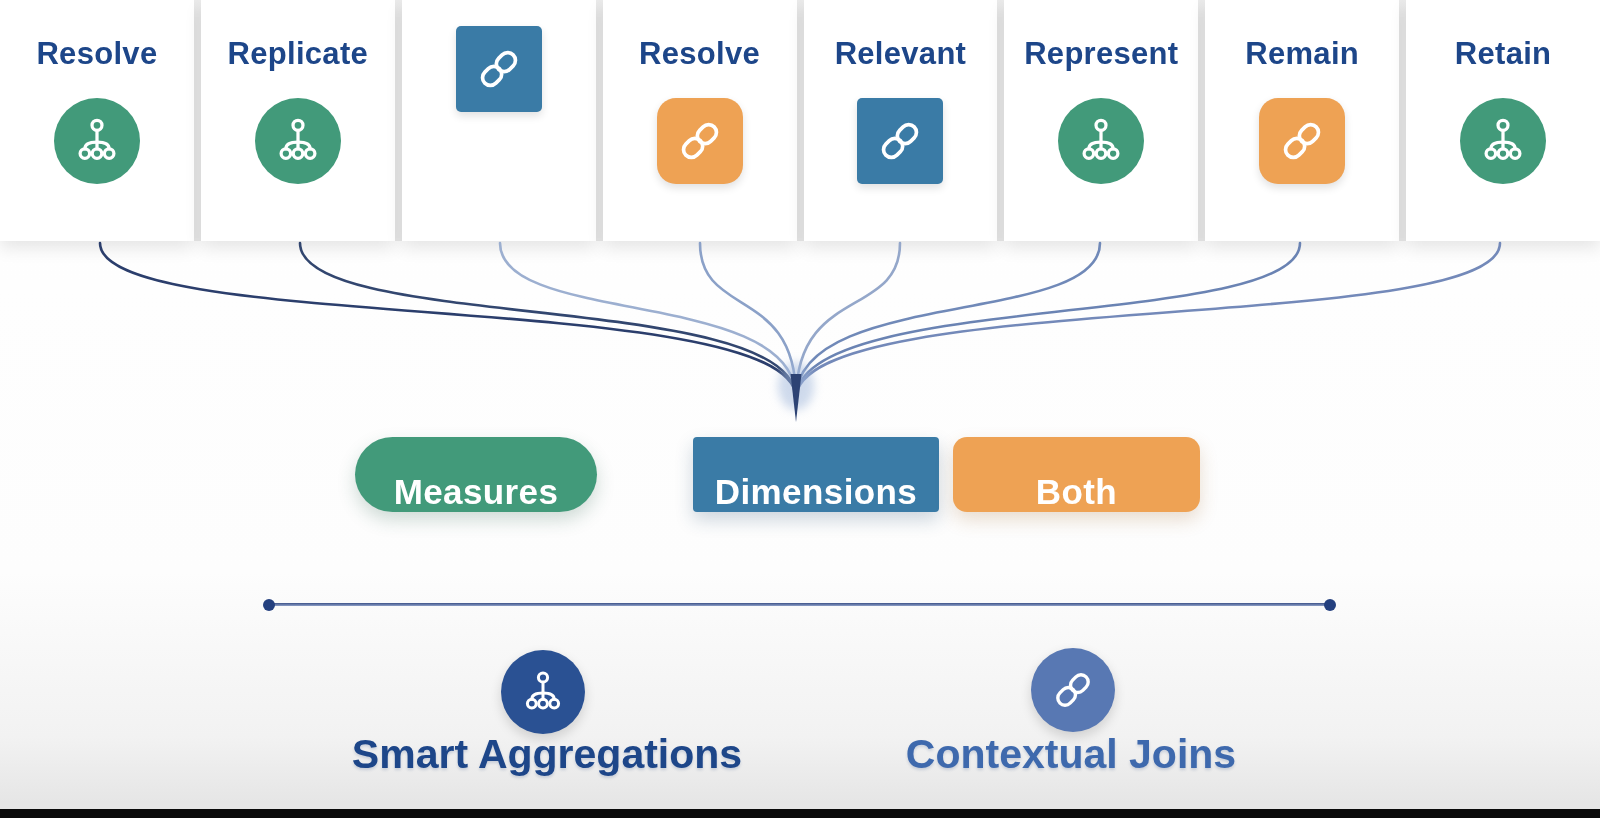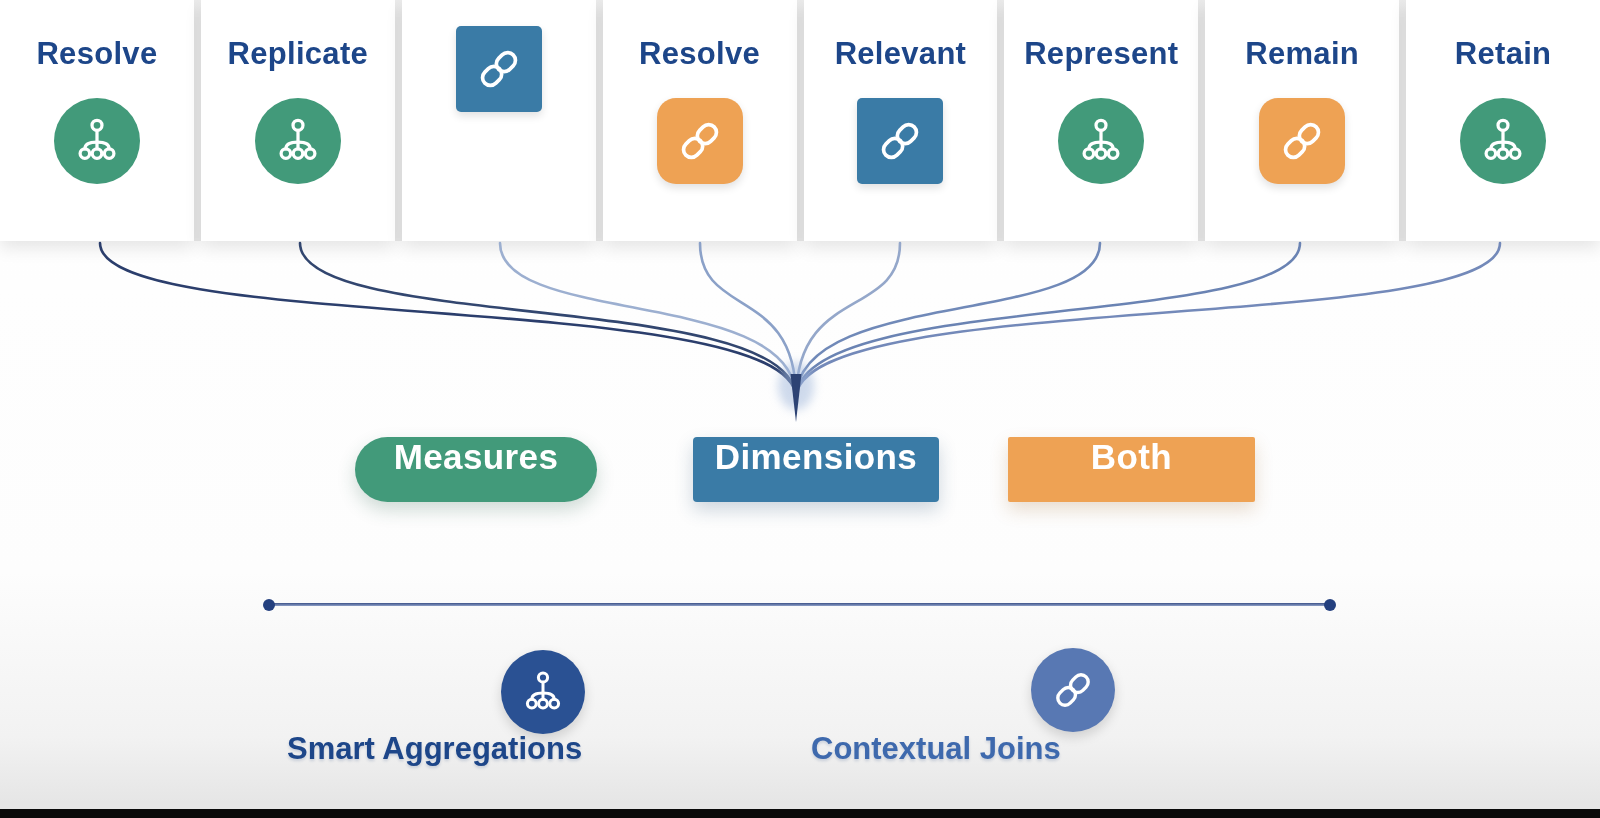--- a/index.html
+++ b/index.html
@@ -20,39 +20,39 @@
   }
   .badge{width:86px;height:86px;margin:26px auto 0;display:flex;align-items:center;justify-content:center;}
   .badge.circle {background:var(--green,#429a7a);border-radius:50%;}
   .badge.square {background:var(--blue,#3a7ba6);border-radius:5px;box-shadow:0 4px 8px rgba(0,0,0,.12);}
   .badge.rounded{background:var(--orange,#eea254);border-radius:19px;box-shadow:0 4px 8px rgba(0,0,0,.12);}
   .badge svg{width:52px;height:52px;}
   
   .curves{position:absolute;left:0;top:0;pointer-events:none;}
   
   .cat{
-    position:absolute;top:437px;height:65px;display:flex;align-items:flex-start;justify-content:center;
+    position:absolute;top:437px;height:75px;display:flex;align-items:flex-end;justify-content:center;
     color:#ffffff;font-weight:bold;font-size:35px;letter-spacing:.4px;
   }
   .cat-measures  {left:355px;width:242px;border-radius:41px;background:var(--green,#429a7a);box-shadow:0 8px 18px rgba(40,95,75,.22);}
   .cat-dimensions{left:660px;width:246px;border-radius:4px; background:var(--blue,#3a7ba6); box-shadow:0 8px 18px rgba(30,75,110,.22);margin-left:33px;}
-  .cat-both      {left:1008px;width:247px;border-radius:2px;background:var(--orange,#eea254);box-shadow:0 8px 18px rgba(160,105,45,.22);}
+  .cat-both      {left:953px;width:247px;border-radius:14px;background:var(--orange,#eea254);box-shadow:0 8px 18px rgba(160,105,45,.22);}
   
   .hline{position:absolute;left:269px;top:603px;width:1061px;height:3px;
          background:linear-gradient(180deg,#3c5288 0%,#8fa0c8 100%);}
   .hdot{position:absolute;width:12px;height:12px;border-radius:50%;background:var(--line_dot,#24407f);top:599px;}
   .hdot.left{left:263px;} .hdot.right{left:1324px;}
   
   .legend-icon{position:absolute;width:84px;height:84px;border-radius:50%;
                display:flex;align-items:center;justify-content:center;box-shadow:0 5px 12px rgba(0,0,0,.15);}
   .legend-icon svg{width:48px;height:48px;}
   .legend-icon.aggregations{left:501px;top:650px;background:var(--navy,#2a5193);}
   .legend-icon.joins{left:1031px;top:648px;background:var(--slate,#5878b3);}
-  .legend-label{position:absolute;top:731px;width:520px;
-                font-size:31px;font-weight:bold;text-shadow:0 2px 3px rgba(30,60,120,.18);}
+  .legend-label{position:absolute;top:731px;width:520px;text-align:center;
+                font-size:41px;font-weight:bold;text-shadow:0 2px 3px rgba(30,60,120,.18);}
   .legend-label.aggregations{left:287px;color:var(--text_navy,#1d4689);}
   .legend-label.joins{left:811px;color:var(--steel,#3e69ad);}
   
   .bottom-bar{position:absolute;left:0;bottom:0;width:1600px;height:9px;background:#0a0a0a;}
 </style>
 </head>
 <body>
 
 <div class="stage">
 

